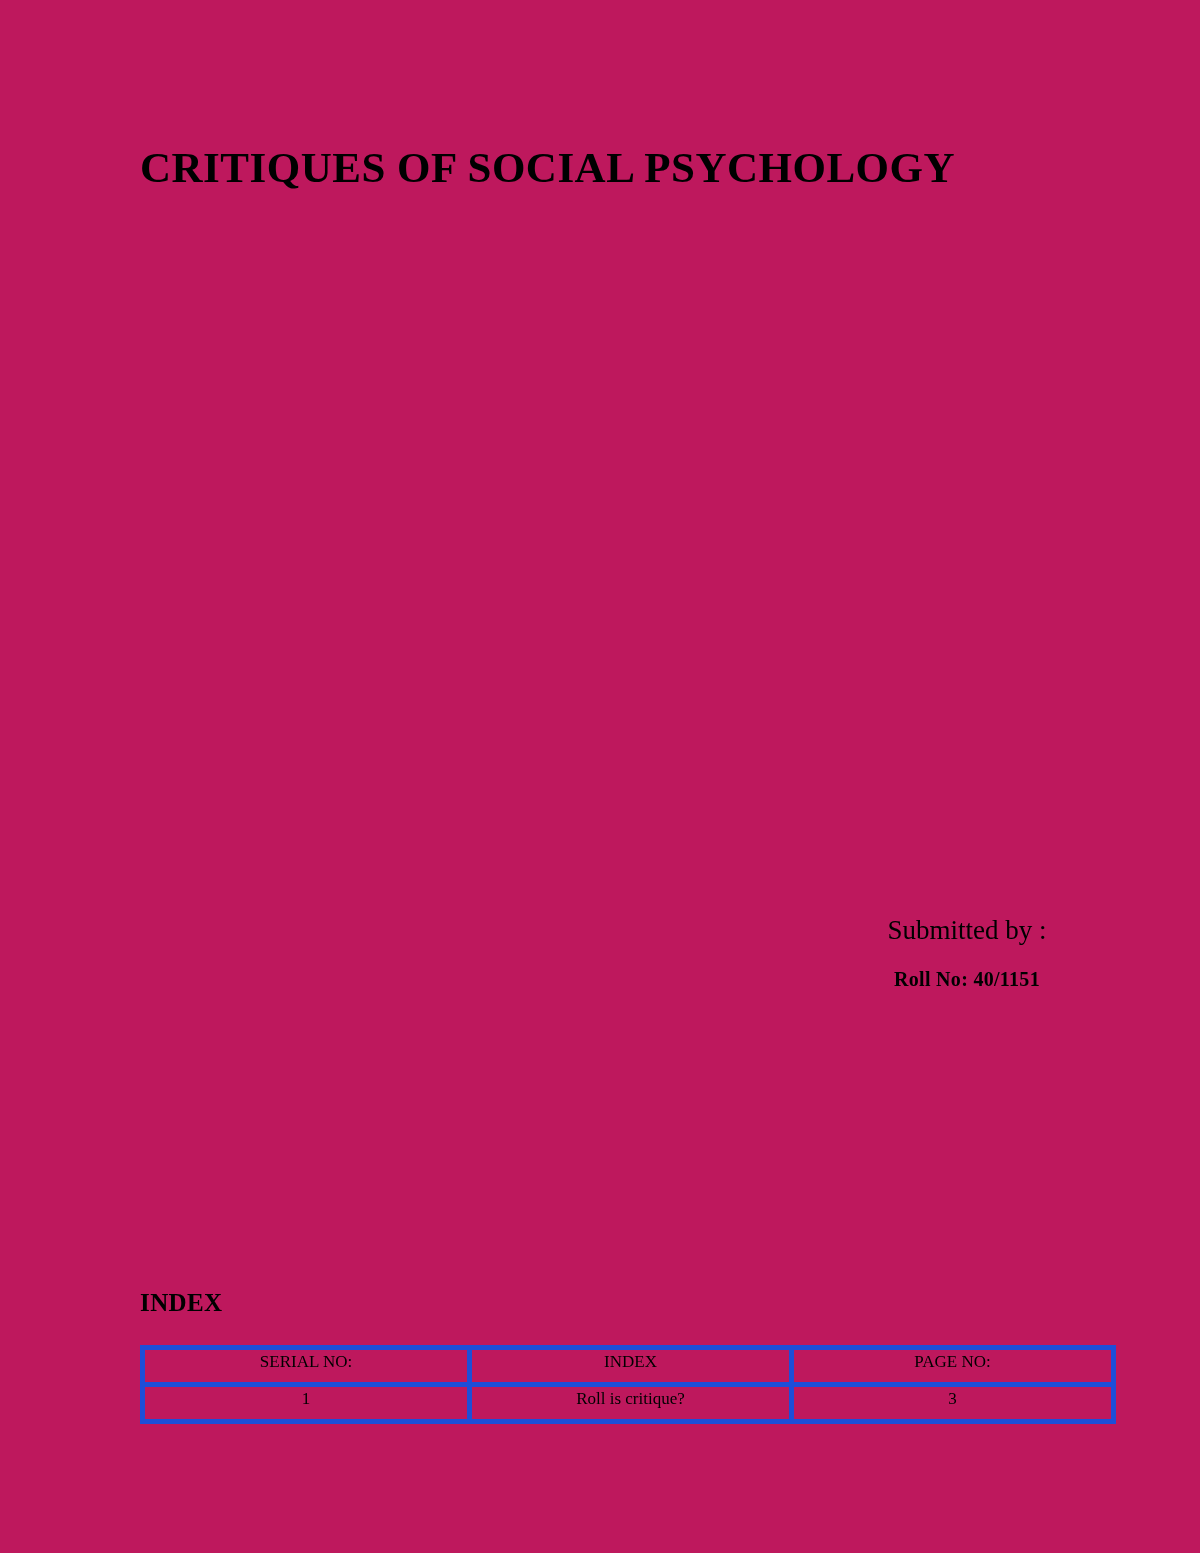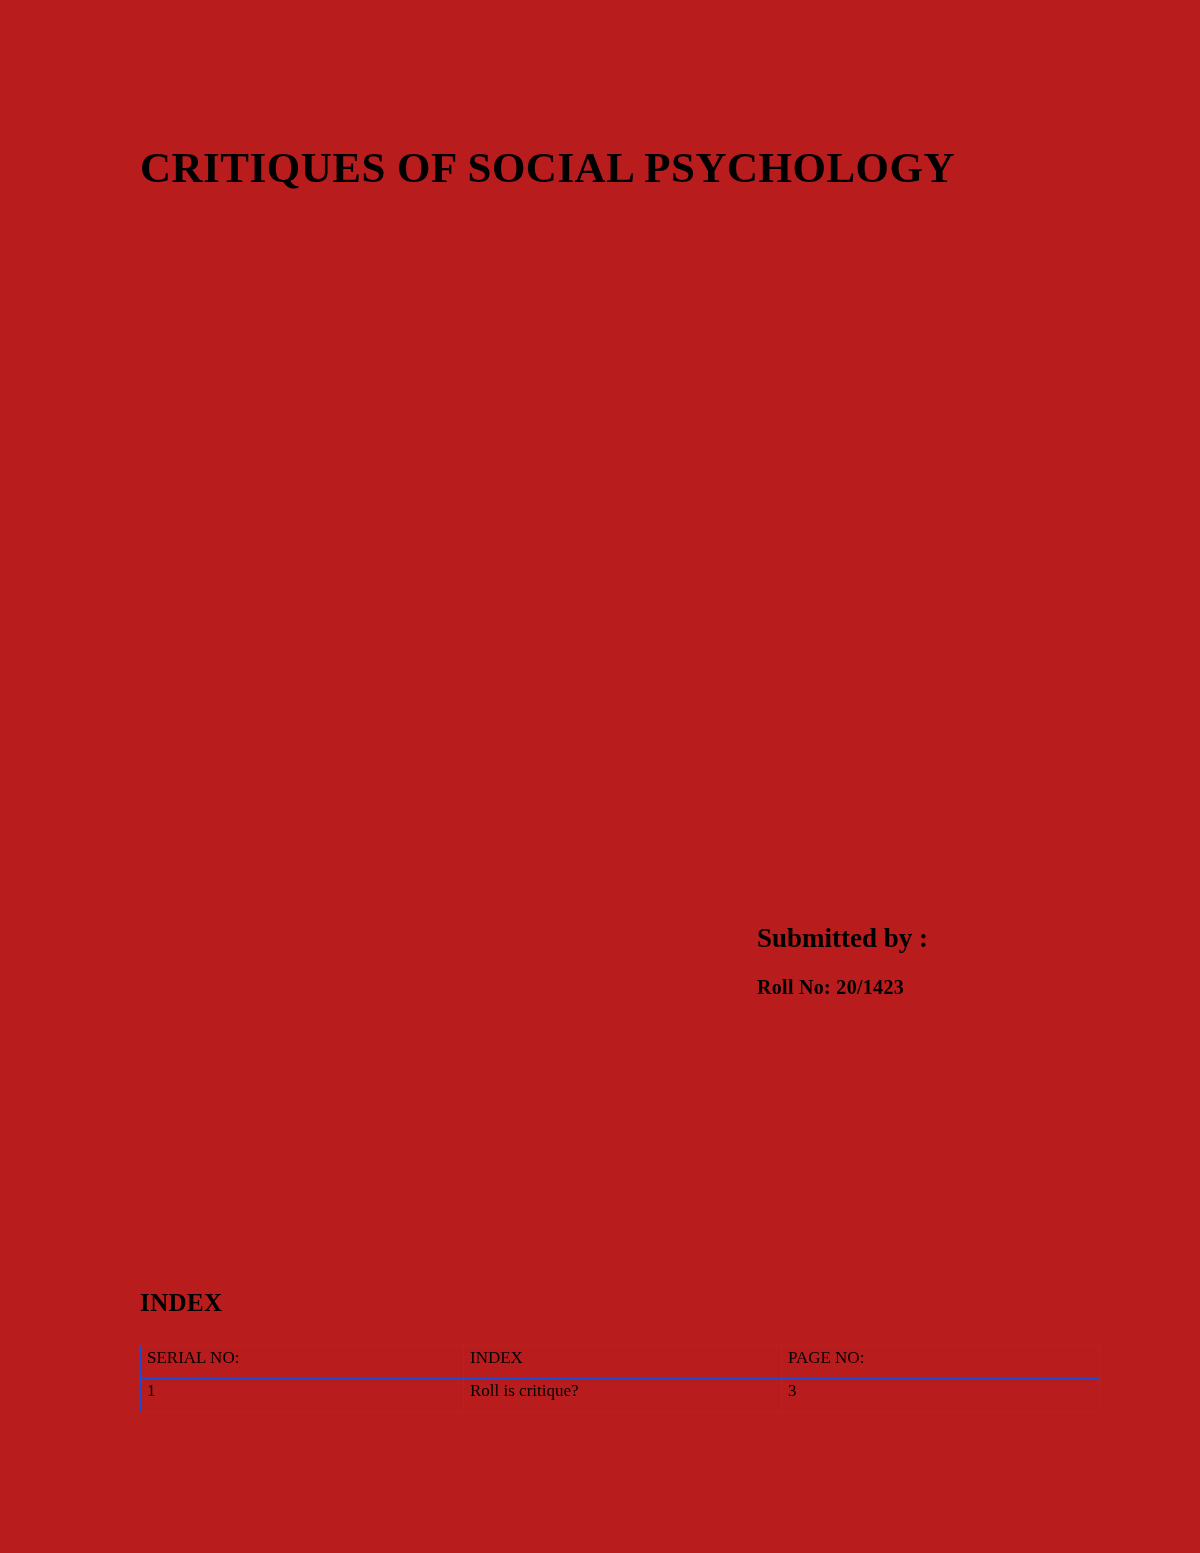--- a/index.html
+++ b/index.html
@@ -4,44 +4,45 @@
 <style>
   html, body {
     margin: 0;
     padding: 0;
     background: #ffffff;
   }
   .page {
     position: relative;
     width: 1200px;
     height: 1553px;
-    background: #b91c1c;
+    background: #be185d;
     font-family: "Liberation Serif", serif;
     color: #000000;
     overflow: hidden;
+    text-align: center;
   }
   .doc-title {
     position: absolute;
     left: 140px;
     top: 143px;
     font-size: 43px;
     font-weight: bold;
     letter-spacing: 0.5px;
     white-space: nowrap;
   }
   .submitted-block {
     position: absolute;
     left: 757px;
     top: 915px;
     width: 420px;
   }
   .submitted-heading {
     font-size: 27px;
-    font-weight: bold;
-    margin: 8px 0 22px 0;
+    font-weight: normal;
+    margin: 0 0 22px 0;
   }
   .submitted-line {
     font-size: 20px;
     font-weight: bold;
     margin: 0 0 22px 0;
     letter-spacing: 0.3px;
   }
   .index-heading {
     position: absolute;
     left: 140px;
@@ -52,21 +53,21 @@
   }
   .index-table {
     position: absolute;
     left: 140px;
     top: 1345px;
     width: 920px;
     border-collapse: collapse;
     table-layout: fixed;
   }
   .index-table td {
-    border: 1px solid #1d4ed8;
+    border: 5px solid #1d4ed8;
     vertical-align: top;
     font-size: 17px;
     padding: 2px 6px 4px 6px;
     height: 26px;
     font-family: "Liberation Serif", serif;
   }
   .index-table .col-serial { width: 310px; }
   .index-table .col-topic  { width: 305px; }
   .index-table .col-page   { width: 305px; }
   .cell-head { font-size: 17px; }
@@ -76,21 +77,21 @@
 </style>
 </head>
 <body>
 
 <div class="page">
 
   <div class="doc-title">CRITIQUES OF SOCIAL PSYCHOLOGY</div>
 
   <div class="submitted-block">
     <p class="submitted-heading">Submitted by :</p>
-    <p class="submitted-line">Roll No: 20/1423</p>
+    <p class="submitted-line">Roll No: 40/1151</p>
   </div>
 
   <div class="index-heading">INDEX</div>
 
   <table class="index-table">
     <tbody>
       <tr>
         <td class="col-serial cell-head">SERIAL NO:</td>
         <td class="col-topic cell-head">INDEX</td>
         <td class="col-page cell-head">PAGE NO:</td>

